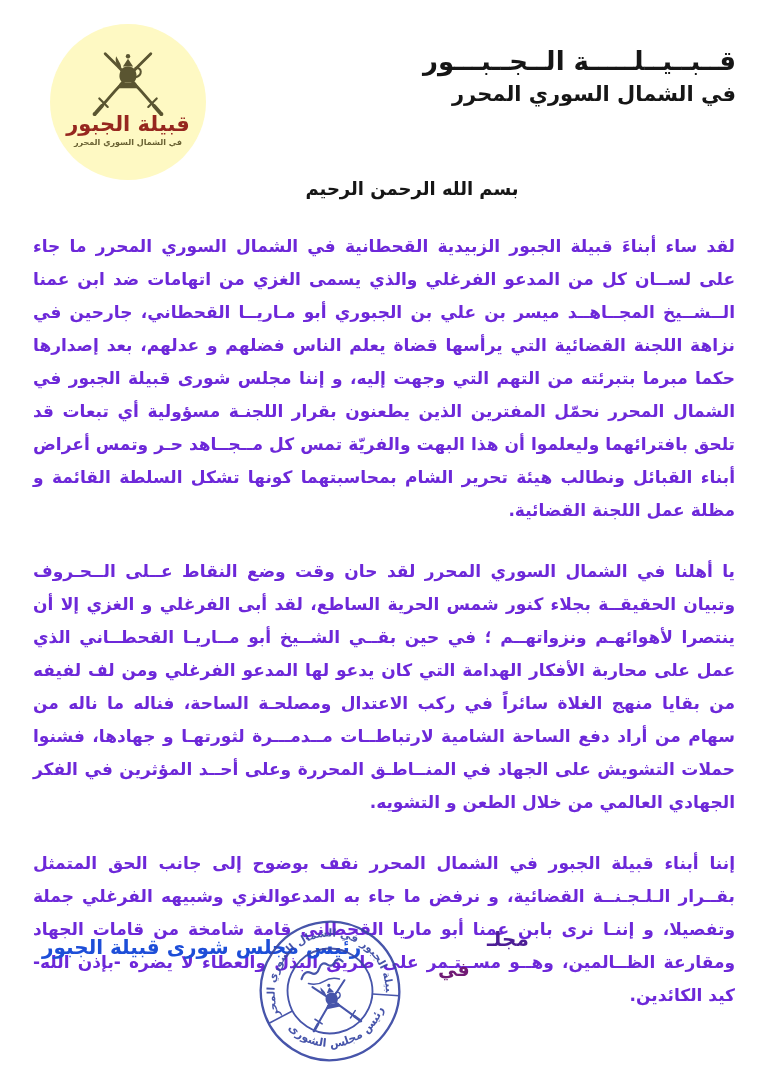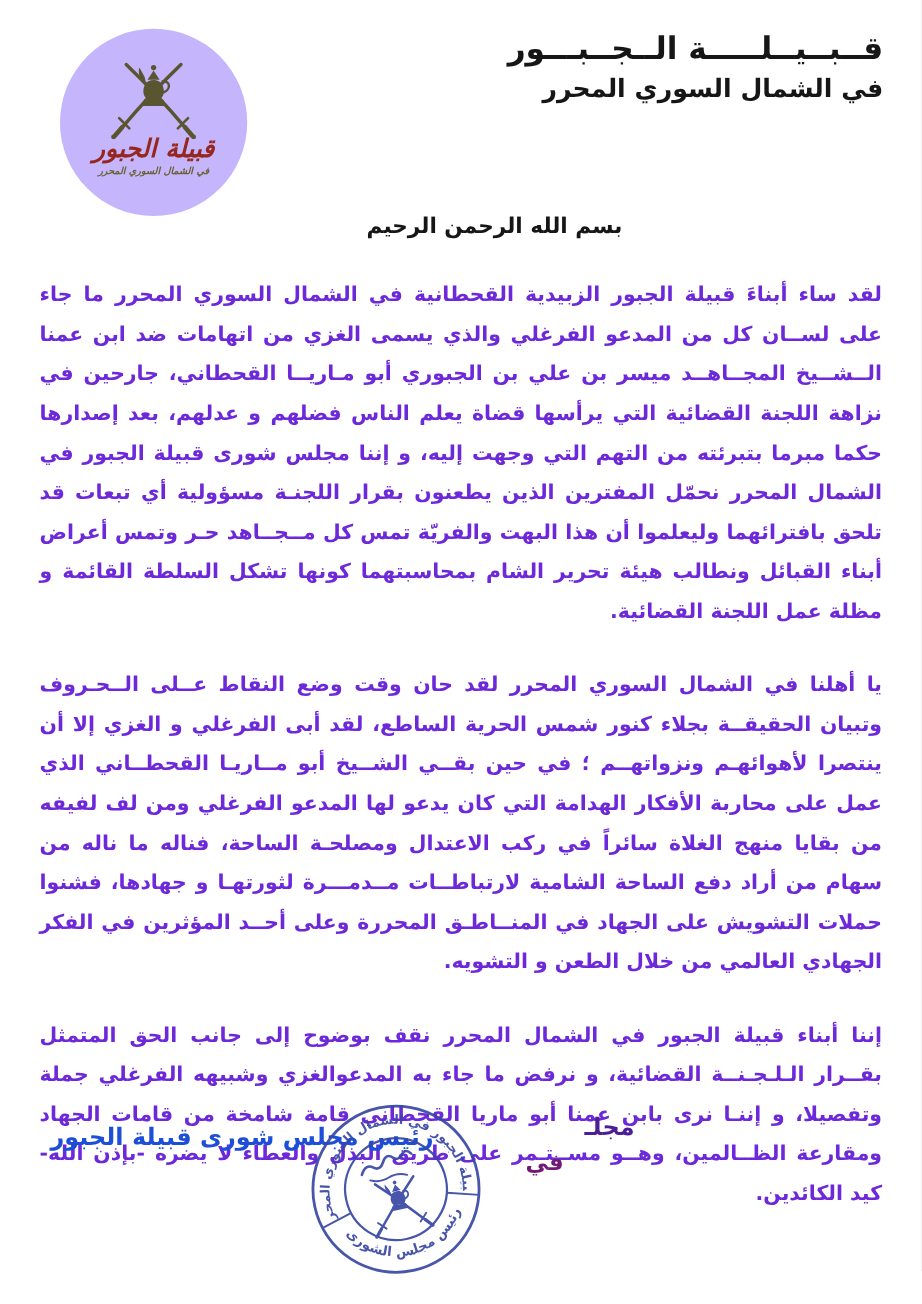--- a/index.html
+++ b/index.html
@@ -9,33 +9,33 @@
     margin:0 auto;
     background:#ffffff;
     overflow:hidden;
     font-family:"DejaVu Sans", sans-serif;
     direction:rtl;
   }
   
   .logo-badge{
     position:absolute;left:50px;top:24px;
     width:156px;height:156px;border-radius:50%;
-    background:#c4b5fd;
-    display:flex;flex-direction:column;align-items:center;justify-content:flex-start;font-style:italic;
+    background:#fef9c3;
+    display:flex;flex-direction:column;align-items:center;justify-content:flex-start;
   }
   .logo-badge svg{width:92px;height:78px;margin-top:14px;}
   .logo-title{
     font-size:21px;font-weight:bold;color:#96271f;line-height:1;margin-top:-2px;
   }
   .logo-sub{
     font-size:8px;font-weight:bold;color:#6a6233;margin-top:3px;
   }
   
   .header-block{
-    position:absolute;right:32px;top:24px;text-align:right;color:#161616;
+    position:absolute;right:32px;top:44px;text-align:right;color:#161616;
   }
   .header-line1{font-size:26px;font-weight:bold;line-height:1.35;}
   .header-line2{font-size:21px;font-weight:bold;line-height:1.5;}
   
   .basmala{
     position:absolute;top:178px;left:0;width:100%;
     text-align:center;font-size:18px;font-weight:bold;color:#161616;padding-left:28px;
   }
   
   .body-text{

